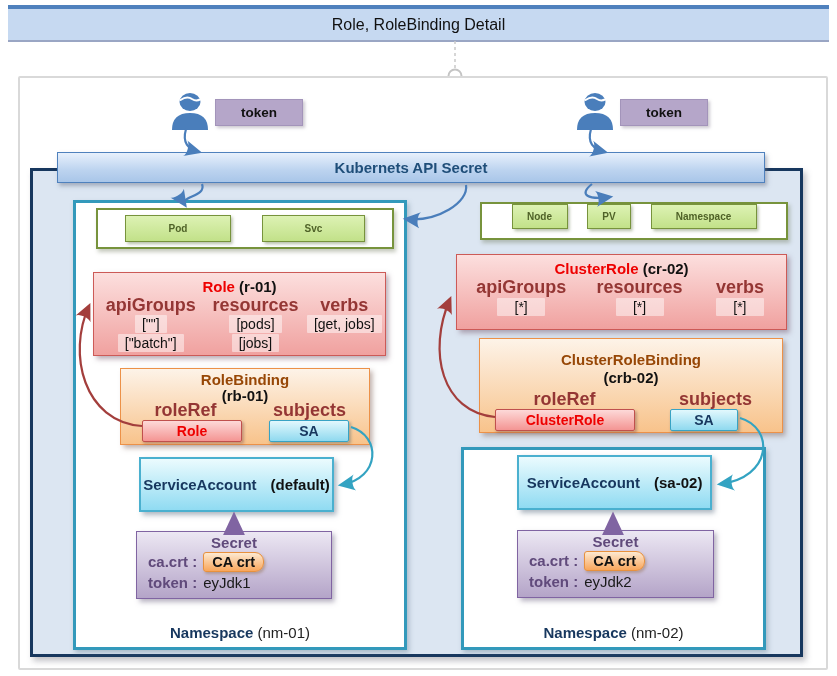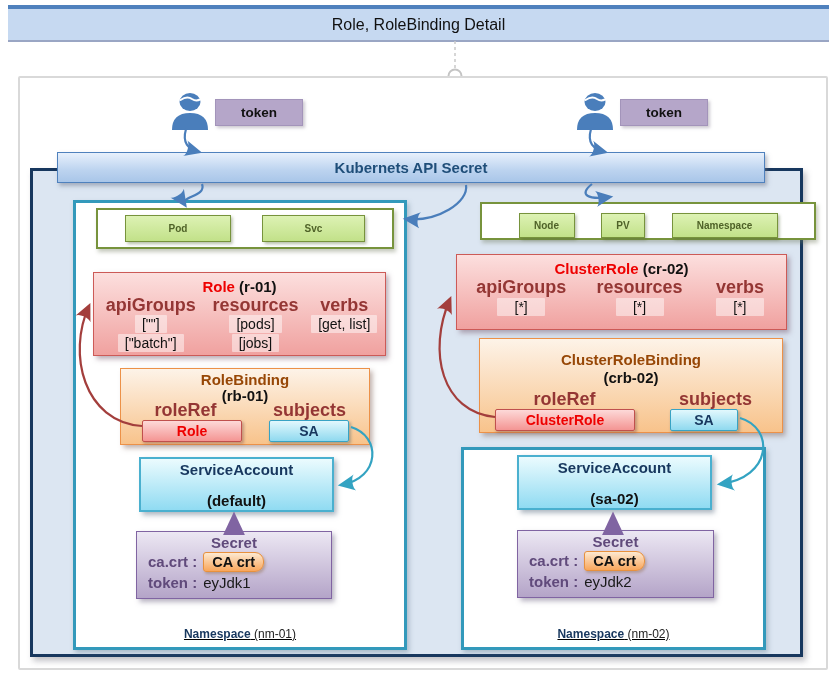--- a/index.html
+++ b/index.html
@@ -67,29 +67,29 @@
               color:#ee0000; font-weight:bold; font-size:14px; text-align:center; line-height:20px;
               border-radius:2px; box-shadow:1.5px 2px 3px rgba(120,70,70,.4); }
   .chip-cyan { background:linear-gradient(#e2f8fd,#8fd9ef); border:1.6px solid #38a3c4;
                color:#17375e; font-weight:bold; font-size:14px; text-align:center; line-height:20px;
                border-radius:2px; box-shadow:1.5px 2px 3px rgba(70,100,110,.4); }
   .chip-orange { background:linear-gradient(#fde9d1,#f9a65b); border:1.5px solid #e8913d;
                  color:#111; font-weight:bold; font-size:14.5px; text-align:center;
                  padding:0 8px; line-height:18px; border-radius:3px 9px 9px 3px;
                  box-shadow:1.5px 2px 3px rgba(140,100,60,.4); }
 
-  .sa-box { display:flex; flex-direction:column; align-items:center; justify-content:center; gap:14px; }
+  .sa-box { display:flex; align-items:center; justify-content:center; gap:14px; }
   .sa-box .l1 { font-size:15px; font-weight:bold; color:#17375e; }
   .sa-box .l2 { font-size:15px; font-weight:bold; color:#111; }
 
   .secret-line { display:flex; align-items:center; gap:6px; padding-left:11px; height:21px; }
   .secret-line .lab { font-size:15px; font-weight:bold; color:#604a7b; }
   .secret-line .val { font-size:15px; color:#1a1a1a; }
 
-  .ns-label { position:absolute; bottom:6px; left:0; right:0; text-align:center; font-size:12px;text-decoration:underline; }
+  .ns-label { position:absolute; bottom:6px; left:0; right:0; text-align:center; font-size:15px; }
   .ns-label .n1 { color:#17375e; font-weight:bold; }
   .ns-label .n2 { color:#222; }
 
   .rb-chips { display:flex; justify-content:space-between; align-items:center; }
 
   svg.overlay { position:absolute; left:0; top:0; width:837px; height:676px;
                 pointer-events:none; z-index:60; }
   .usericon { z-index:6; }
 </style>
 </head>
@@ -142,21 +142,21 @@
       <span class="t-black">(r-01)</span>
     </div>
     <div class="cols3" style="margin-top:1px;">
       <span class="hdr">apiGroups</span>
       <span class="hdr">resources</span>
       <span class="hdr">verbs</span>
     </div>
     <div class="cols3" style="margin-top:1px;">
       <span class="valchip">[""]</span>
       <span class="valchip">[pods]</span>
-      <span class="valchip">[get, list]</span>
+      <span class="valchip">[get, jobs]</span>
     </div>
     <div class="cols3" style="margin-top:1px;">
       <span class="valchip">["batch"]</span>
       <span class="valchip">[jobs]</span>
       <span></span>
     </div>
   </div>
 
   <div class="abs panel-orange" style="left:120px; top:368px; width:250px; height:77px;">
     <div class="box-title" style="padding-top:3px; line-height:16px;">
@@ -183,21 +183,21 @@
     <div class="secret-line">
       <span class="lab">ca.crt :</span>
       <span class="chip-orange">CA crt</span>
     </div>
     <div class="secret-line">
       <span class="lab">token :</span>
       <span class="val">eyJdk1</span>
     </div>
   </div>
 
-  <div class="abs greenbox" style="left:480px; top:202px; width:336px; height:38px; display:flex; align-items:flex-end; justify-content:space-evenly; padding:0 10px;">
+  <div class="abs greenbox" style="left:480px; top:202px; width:308px; height:38px; display:flex; align-items:flex-start; justify-content:space-evenly; padding:0 10px;">
     <div class="chip-green" style="width:56px; height:25px;">Node</div>
     <div class="chip-green" style="width:44px; height:25px;">PV</div>
     <div class="chip-green" style="width:106px; height:25px;">Namespace</div>
   </div>
 
   <div class="abs panel-red" style="left:456px; top:254px; width:331px; height:76px;">
     <div class="box-title">
       <span class="t-red">ClusterRole</span>
       <span class="t-black">(cr-02)</span>
     </div>

